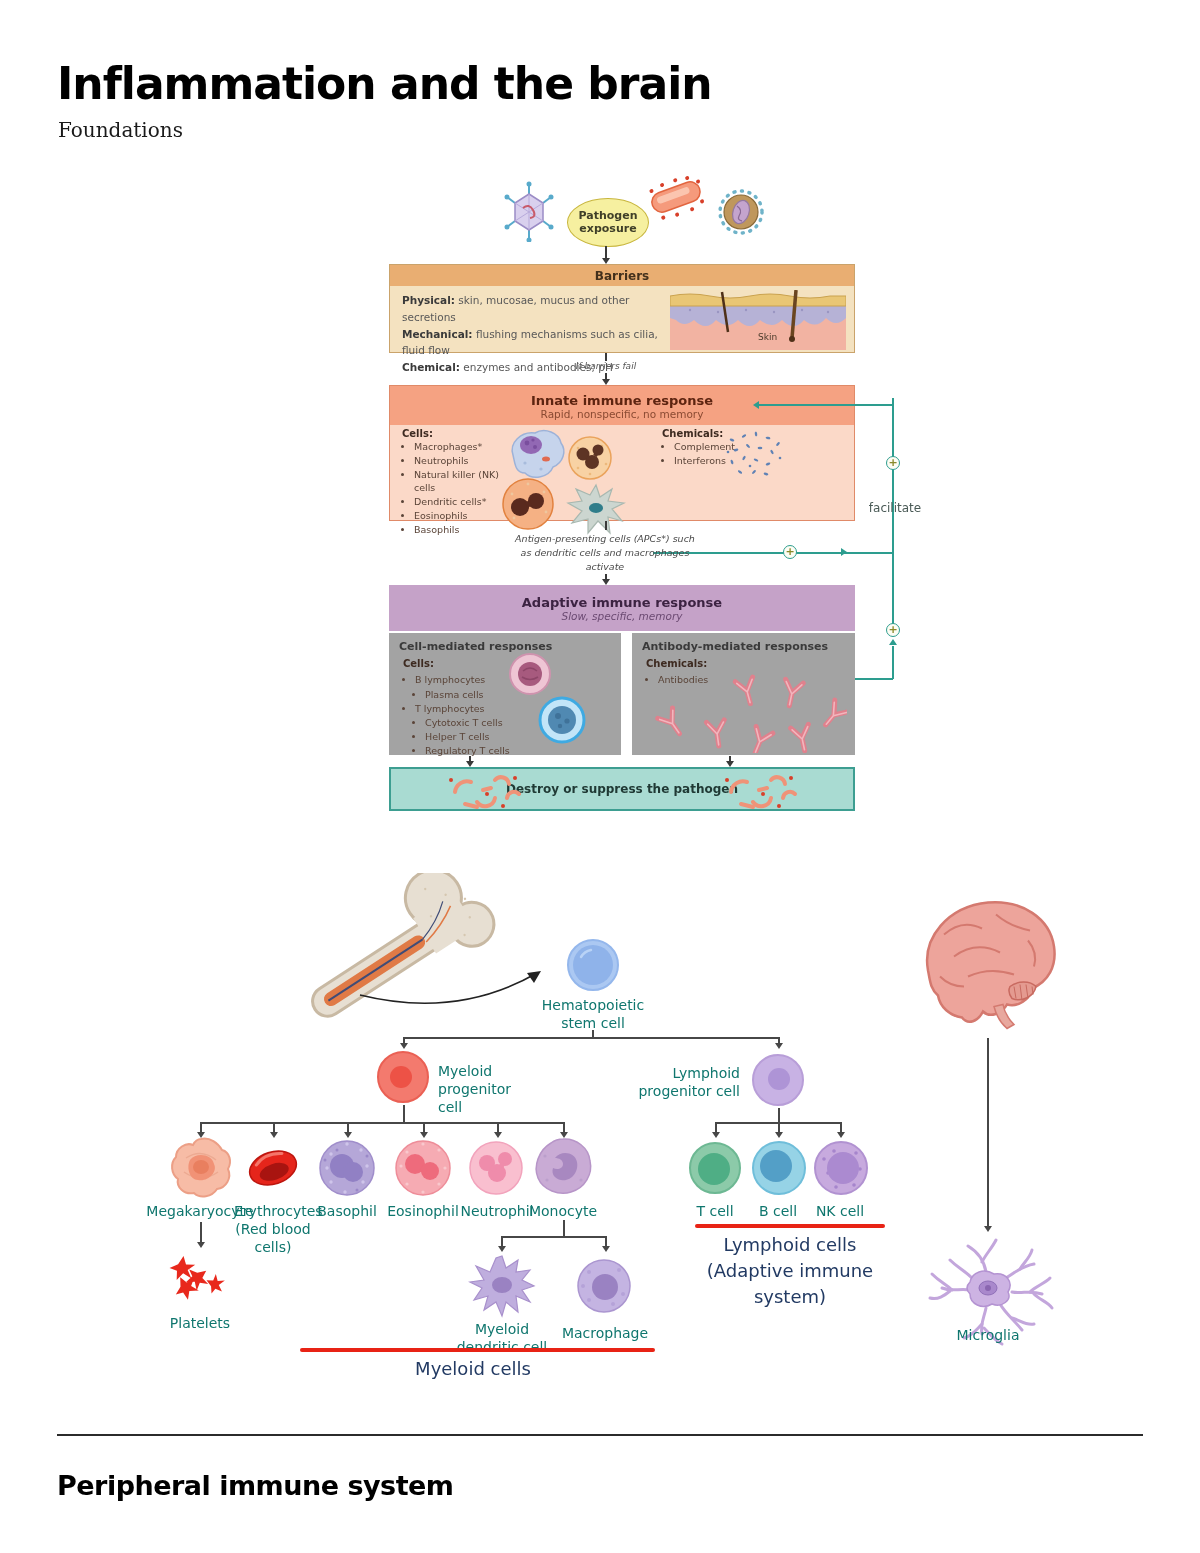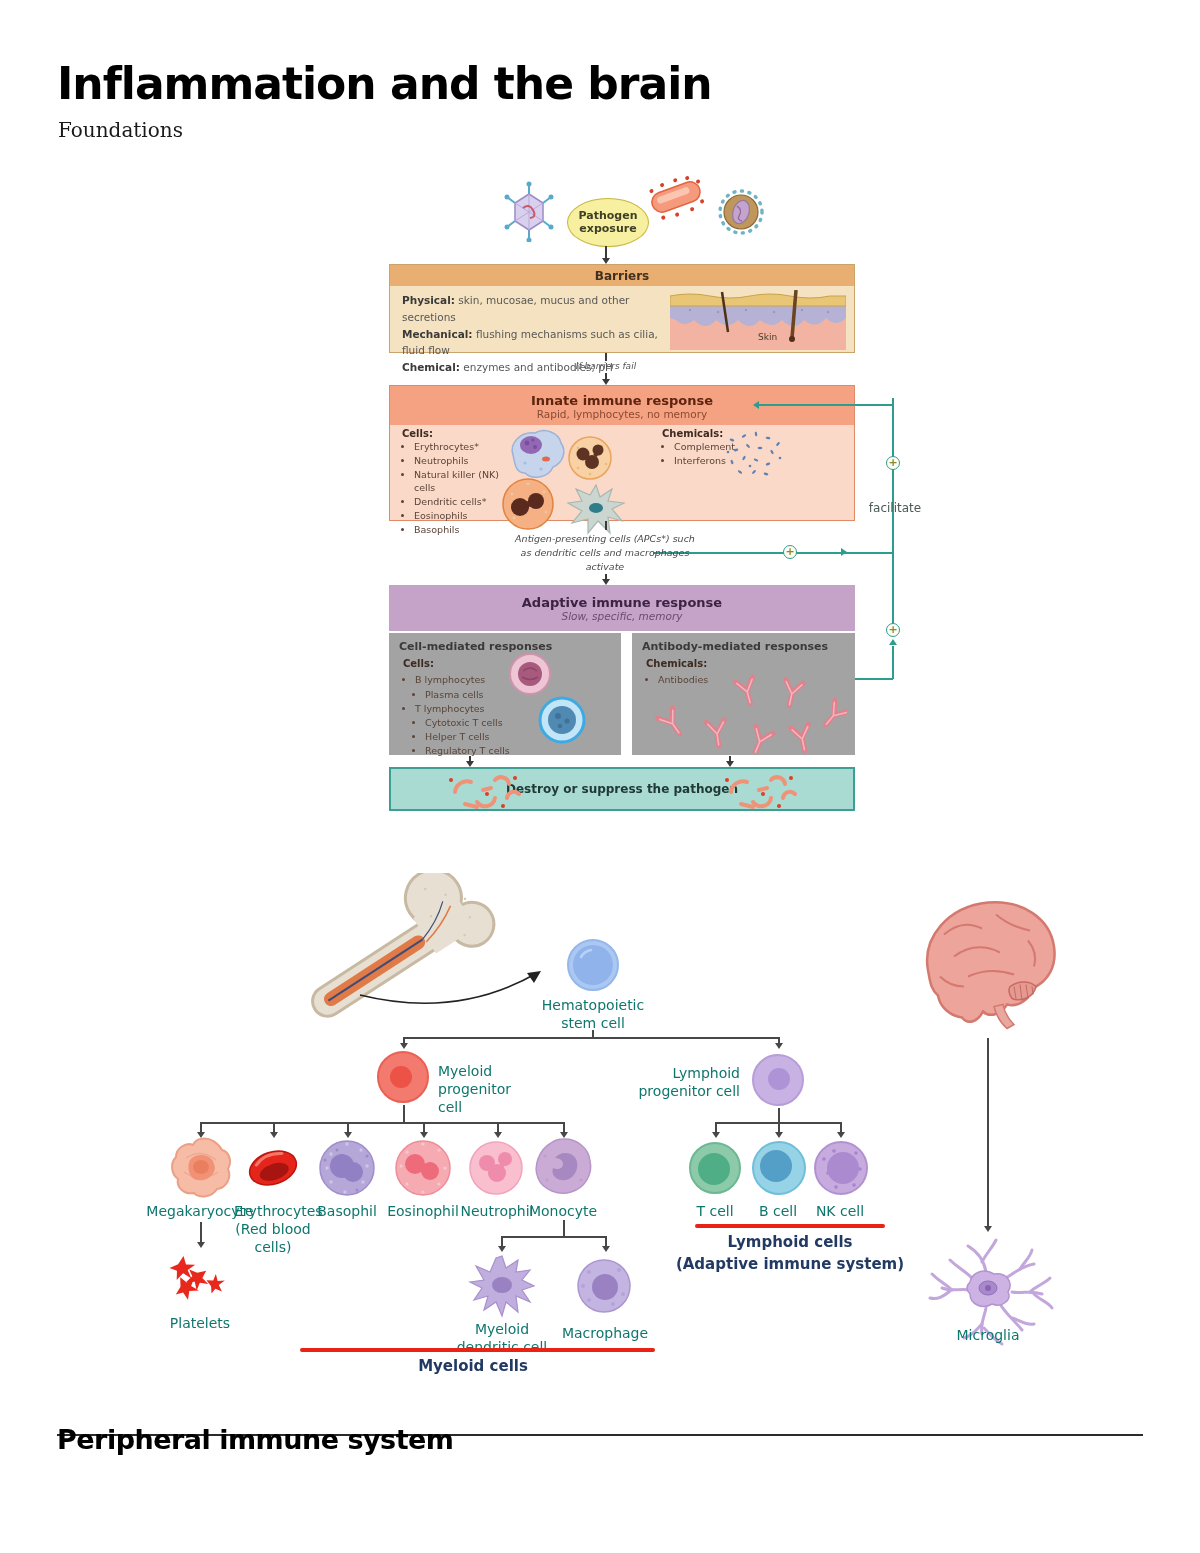--- a/index.html
+++ b/index.html
@@ -60,24 +60,24 @@
   .plus{position:absolute;width:14px;height:14px;border:1.6px solid #2d9d8f;border-radius:50%;background:#fdfdf4;
         color:#8a8a2a;font-weight:bold;font-size:11px;line-height:11px;text-align:center;box-sizing:border-box;}
   .plus::after{content:"+";}
   
   .hema{position:absolute;left:100px;top:858px;width:1010px;height:555px;}
   .ln2{position:absolute;background:#474747;}
   .ln2.h{height:1.5px;} .ln2.v{width:1.5px;}
   .cl{position:absolute;font-size:14px;color:#0f766e;text-align:center;line-height:1.3;}
   .cl.left{text-align:left;} .cl.right{text-align:right;}
   .redline{position:absolute;height:4px;background:#e82315;border-radius:2px;}
-  .grp{position:absolute;text-align:center;color:#223a63;font-size:15px;font-weight:bold;line-height:1.45;}
+  .grp{position:absolute;text-align:center;color:#223a63;font-size:18px;font-weight:normal;line-height:1.45;}
   
   .rule{position:absolute;left:57px;top:1434px;width:1086px;height:2px;background:#2b2b2b;}
-  .sect{position:absolute;left:57px;top:1424px;font-size:27px;font-weight:bold;color:#000;letter-spacing:-0.5px;}
+  .sect{position:absolute;left:57px;top:1470px;font-size:27px;font-weight:bold;color:#000;letter-spacing:-0.5px;}
   svg text{font-family:"DejaVu Sans","Liberation Sans",sans-serif;}
 </style>
 </head>
 <body>
 
 <div class="page">
 
   <h1 class="title">Inflammation and the brain</h1>
   <div class="subtitle">Foundations</div>
 
@@ -169,26 +169,26 @@
     </div>
 
     <div class="ln v" style="left:320px;top:185px;height:8px"></div>
     <div class="ifbf">If barriers fail</div>
     <div class="ln v" style="left:320px;top:205px;height:7px"></div>
     <div class="ar ar-d" style="left:317px;top:211px"></div>
 
     <div class="box innate">
       <div class="box-head innate-head">
         <div class="t1">Innate immune response</div>
-        <div class="t2">Rapid, lymphocytes, no memory</div>
+        <div class="t2">Rapid, nonspecific, no memory</div>
       </div>
       <div class="cells-col">
         <div class="lead">Cells:</div>
         <ul>
-          <li>Erythrocytes*</li>
+          <li>Macrophages*</li>
           <li>Neutrophils</li>
           <li>Natural killer (NK) cells</li>
           <li>Dendritic cells*</li>
           <li>Eosinophils</li>
           <li>Basophils</li>
         </ul>
       </div>
       <svg class="abs" style="left:115px;top:39px" width="64" height="58" viewBox="0 0 64 58">
         <path d="M8,30 C4,18 16,6 30,8 C40,2 54,8 56,18 C62,26 58,38 48,42 C44,52 28,56 20,48 C10,48 10,38 8,30 Z" fill="#c6d4ec" stroke="#9db2d8" stroke-width="1.5"></path>
         <ellipse cx="26" cy="20" rx="11" ry="9" fill="#9268b4"></ellipse>

